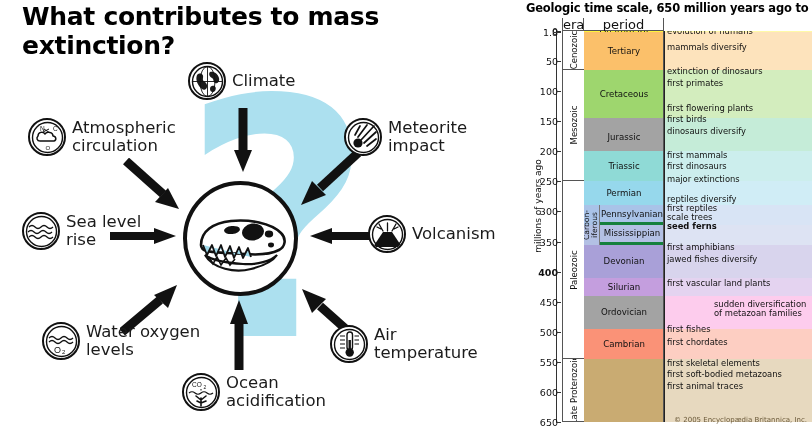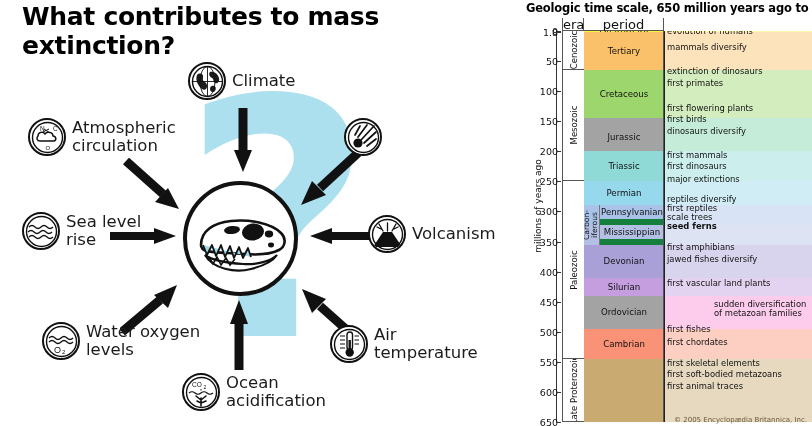--- a/index.html
+++ b/index.html
@@ -113,21 +113,21 @@
     display:flex;align-items:center;justify-content:center;
     font-size:8.6px;color:#111;text-align:center;overflow:hidden;
   }
   
   #carb-gutter{
     position:absolute;left:0;width:16px;box-sizing:border-box;
     background:#fff;border-right:1px solid #777;
     display:flex;align-items:center;justify-content:center;
   }
   #carb-gutter span{font-size:7.6px;color:#111;transform:rotate(-90deg);white-space:nowrap;text-align:center;line-height:1.05;}
-  .period.sub{left:16px;width:64px;border-bottom:6px solid #15803d;}
+  .period.sub{left:16px;width:64px;border-bottom:3px solid #15803d;}
 
   
   #eventscol{position:absolute;left:140px;top:13px;width:148px;height:391px;overflow:hidden;}
   .evband{position:absolute;left:0;width:148px;}
   .evt{
     position:absolute;left:3px;font-size:8.4px;color:#111;white-space:nowrap;
     line-height:1.05;
   }
   .evt.two{white-space:pre-line;}
   #ev-axis{position:absolute;left:0px;top:13px;width:0;height:391px;border-left:1px solid #222;}
@@ -307,20 +307,22 @@
     </div>
 
     <div class="node" id="n-meteor">
       <span class="ic">
         <svg width="33" height="33" viewBox="0 0 33 33">
           <circle cx="16.5" cy="16.5" r="15" fill="#fff" stroke="#111" stroke-width="1.4"></circle>
           <circle cx="11" cy="22" r="4.6" fill="#111"></circle>
           <path d="M14 19 L27 5 M11 16 L20 4 M17 22 L29 11 M8 14 L13 5 M20 25 L29 18" stroke="#111" stroke-width="1.7" fill="none" stroke-linecap="round"></path>
         </svg>
       </span>
+      <span class="lbl">Meteorite
+impact</span>
     </div>
   </div>
 
   <div id="right">
     <div id="gts-title">Geologic time scale, 650 million years ago to the present</div>
 
     <div id="gts-frame">
       <div class="hdr" id="hdr-era">era</div>
       <div class="hdr" id="hdr-period">period</div>
 
@@ -338,21 +340,21 @@
           <div class="tick" style="top: 90.2308px;">150</div>
           <div class="tickmark" style="top: 90.2308px;"></div>
           <div class="tick" style="top: 120.308px;">200</div>
           <div class="tickmark" style="top: 120.308px;"></div>
           <div class="tick" style="top: 150.385px;">250</div>
           <div class="tickmark" style="top: 150.385px;"></div>
           <div class="tick" style="top: 180.462px;">300</div>
           <div class="tickmark" style="top: 180.462px;"></div>
           <div class="tick" style="top: 210.538px;">350</div>
           <div class="tickmark" style="top: 210.538px;"></div>
-          <div class="tick" style="top: 240.615px;">400</div>
+          <div class="tick" style="top: 240.615px; font-weight: bold;">400</div>
           <div class="tickmark" style="top: 240.615px;"></div>
           <div class="tick" style="top: 270.692px;">450</div>
           <div class="tickmark" style="top: 270.692px;"></div>
           <div class="tick" style="top: 300.769px;">500</div>
           <div class="tickmark" style="top: 300.769px;"></div>
           <div class="tick" style="top: 330.846px;">550</div>
           <div class="tickmark" style="top: 330.846px;"></div>
           <div class="tick" style="top: 360.923px;">600</div>
           <div class="tickmark" style="top: 360.923px;"></div>
           <div class="tick" style="top: 391px;">650</div>

